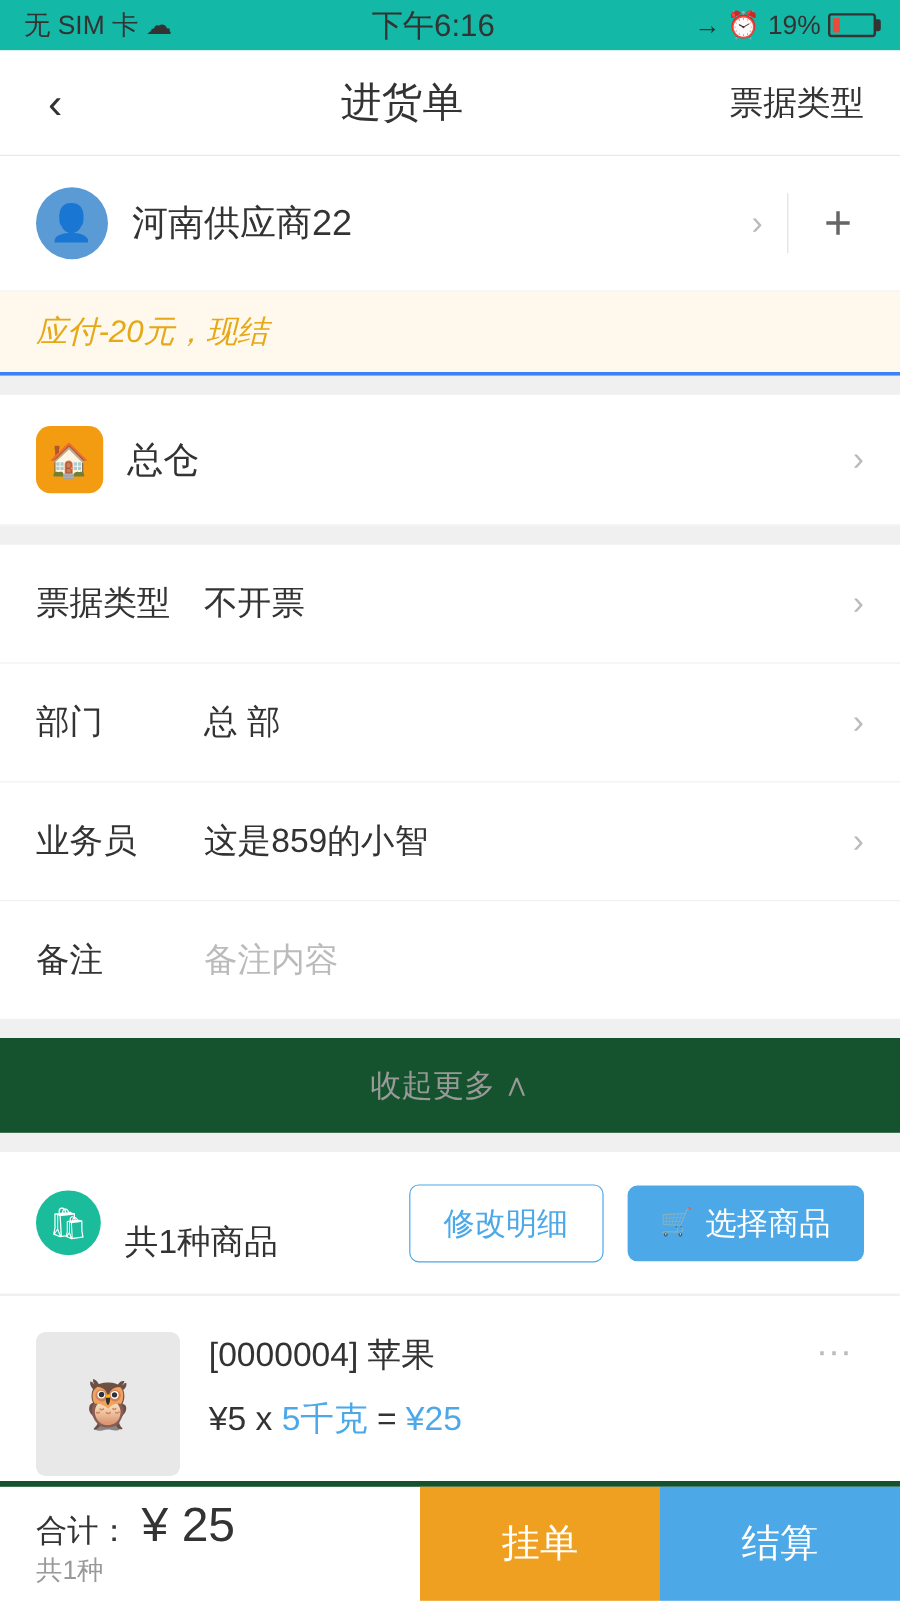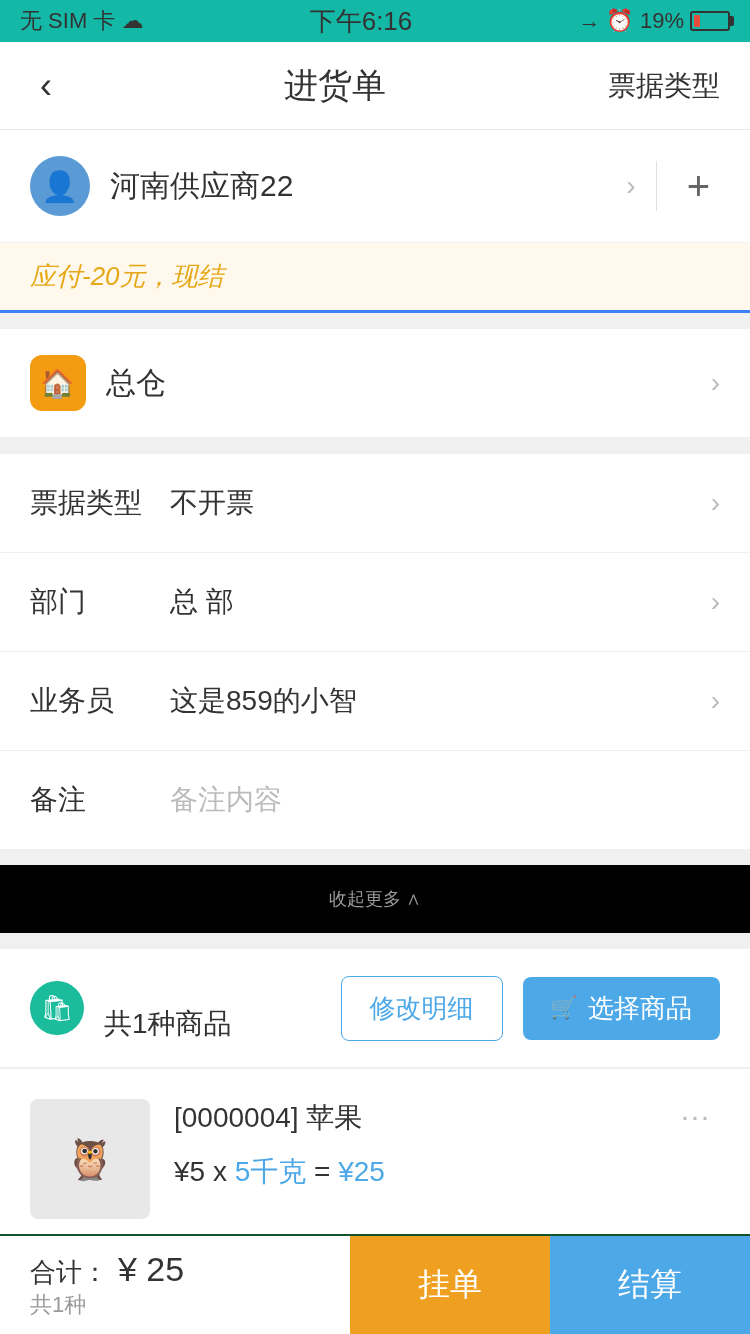--- a/index.html
+++ b/index.html
@@ -114,26 +114,26 @@
       border-bottom: 1px solid #f0f0f0;
       cursor: pointer;
     }
     .form-row:last-child { border-bottom: none; }
     .form-key { font-size: 28px; color: #333; width: 140px; flex-shrink: 0; }
     .form-val { flex: 1; font-size: 28px; color: #333; }
     .form-val-placeholder { flex: 1; font-size: 28px; color: #bbb; }
 
     
     .collapse-row {
-      background: #000000;
+      background: #14532d;
       display: flex;
       align-items: center;
       justify-content: center;
       padding: 22px;
-      font-size: 18px;
+      font-size: 26px;
       color: #999;
       cursor: pointer;
       margin-bottom: 16px;
     }
 
     
     .product-header {
       background: #fff;
       display: flex;
       align-items: center;
@@ -179,31 +179,31 @@
     .product-more { color: #bbb; font-size: 30px; cursor: pointer; padding: 0 10px; align-self: flex-start; }
 
     
     .bottom-bar {
       position: fixed;
       bottom: 0;
       width: 750px;
       height: 100px;
       display: flex;
       background: #fff;
-      border-top: 2px solid #14532d;
+      border-top: 5px solid #14532d;
     }
     .total-section {
       flex: 1;
       display: flex;
       flex-direction: column;
       justify-content: center;
       padding: 0 30px;
     }
     .total-label { font-size: 26px; color: #333; display: flex; align-items: baseline; gap: 10px; }
-    .total-amount { font-size: 34px; font-weight: 500; color: #333; }
+    .total-amount { font-size: 40px; font-weight: 500; color: #333; }
     .total-sub { font-size: 22px; color: #999; }
     .btn-hang {
       width: 200px; background: #f0a020; color: #fff;
       font-size: 32px; font-weight: 500;
       display: flex; align-items: center; justify-content: center; cursor: pointer;
       border: none;
     }
     .btn-checkout {
       width: 200px; background: #4da8e8; color: #fff;
       font-size: 32px; font-weight: 400;

